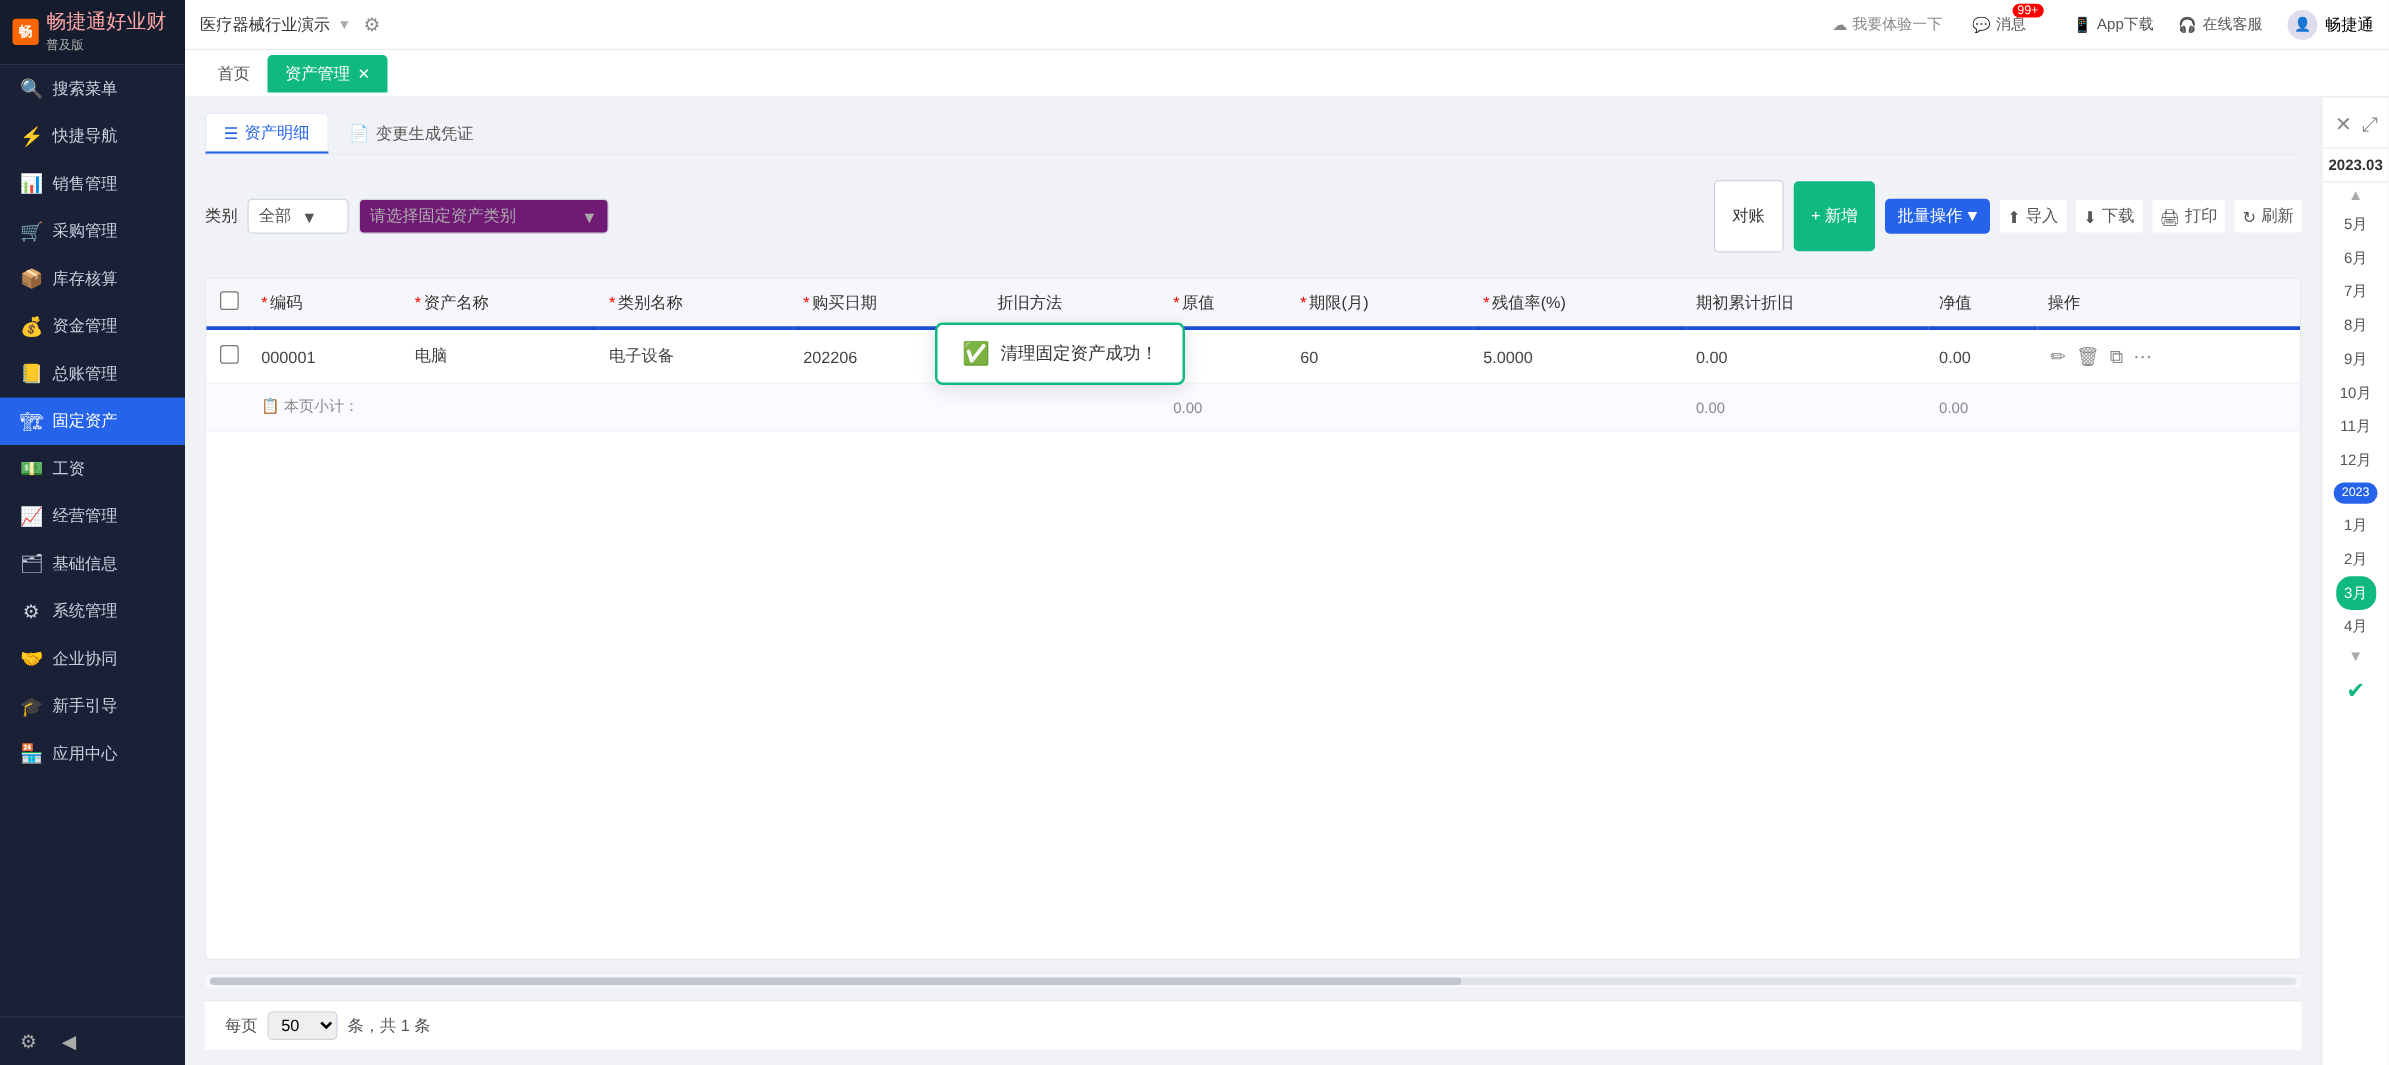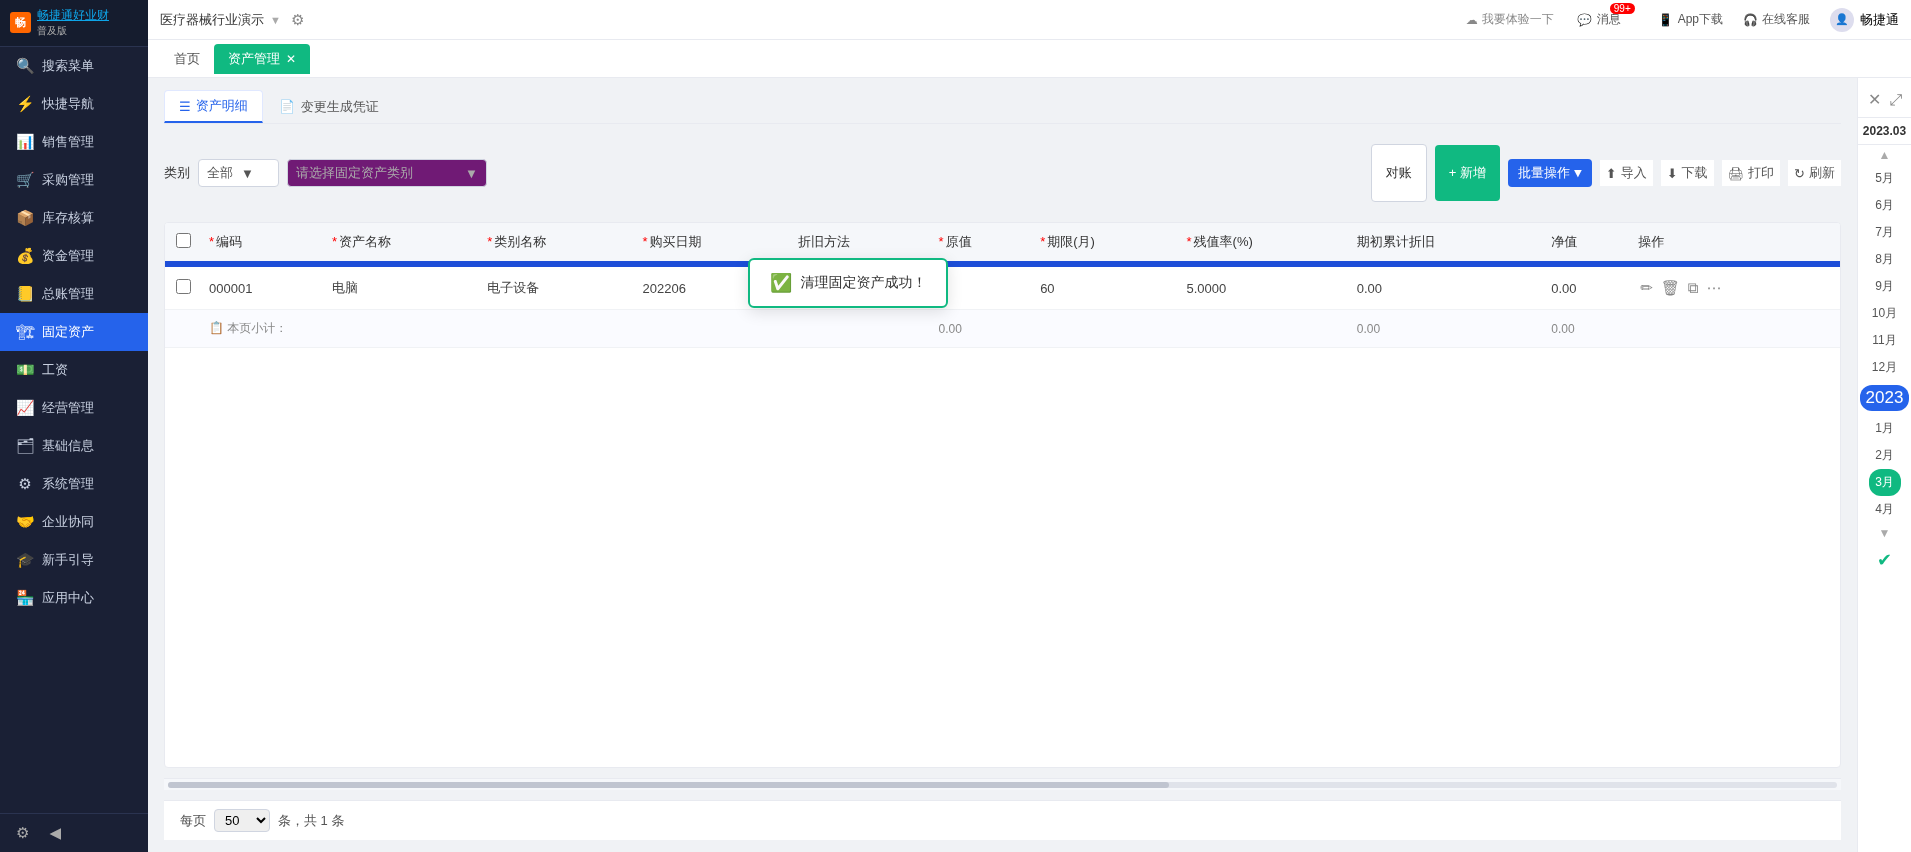--- a/index.html
+++ b/index.html
@@ -25,24 +25,23 @@
     }
     .sidebar-logo-icon {
       background: #f60;
       color: white;
       font-size: 11px;
       font-weight: bold;
       padding: 3px 5px;
       border-radius: 3px;
     }
     .sidebar-logo-text {
-      color: #0ea5e9;
-      font-size: 12px;
+      color: #fca5a5;
+      font-size: 16px;
       line-height: 1.3;
-      text-decoration: underline;
     }
     .sidebar-logo-sub {
       color: #aaa;
       font-size: 10px;
     }
     .sidebar-scroll {
       flex: 1;
       overflow-y: auto;
       overflow-x: hidden;
     }
@@ -292,21 +291,21 @@
       font-size: 13px;
     }
     thead tr {
       background: #f5f7fa;
     }
     th {
       padding: 10px 8px;
       text-align: left;
       color: #333;
       font-weight: 500;
-      border-bottom: 6px solid #1d4ed8;
+      border-bottom: 3px solid #1d4ed8;
       white-space: nowrap;
     }
     th .required { color: #f00; margin-right: 2px; }
     td {
       padding: 10px 8px;
       border-bottom: 1px solid #f0f2f5;
       color: #444;
       white-space: nowrap;
     }
     .checkbox-th { width: 36px; text-align: center; }
@@ -394,21 +393,21 @@
       color: #fff;
       border-radius: 12px;
       width: 32px;
       margin: 0 auto;
     }
     .right-panel-year {
       background: #2563eb;
       color: #fff;
       border-radius: 12px;
       padding: 3px 6px;
-      font-size: 17px;
+      font-size: 10px;
       margin: 4px 0;
       cursor: pointer;
     }
 
     .subtotal-row td { background: #fafbff; color: #888; font-size: 12px; }
 
     
     .content::-webkit-scrollbar { height: 8px; }
     .content::-webkit-scrollbar-thumb { background: #ccc; border-radius: 4px; }
 

